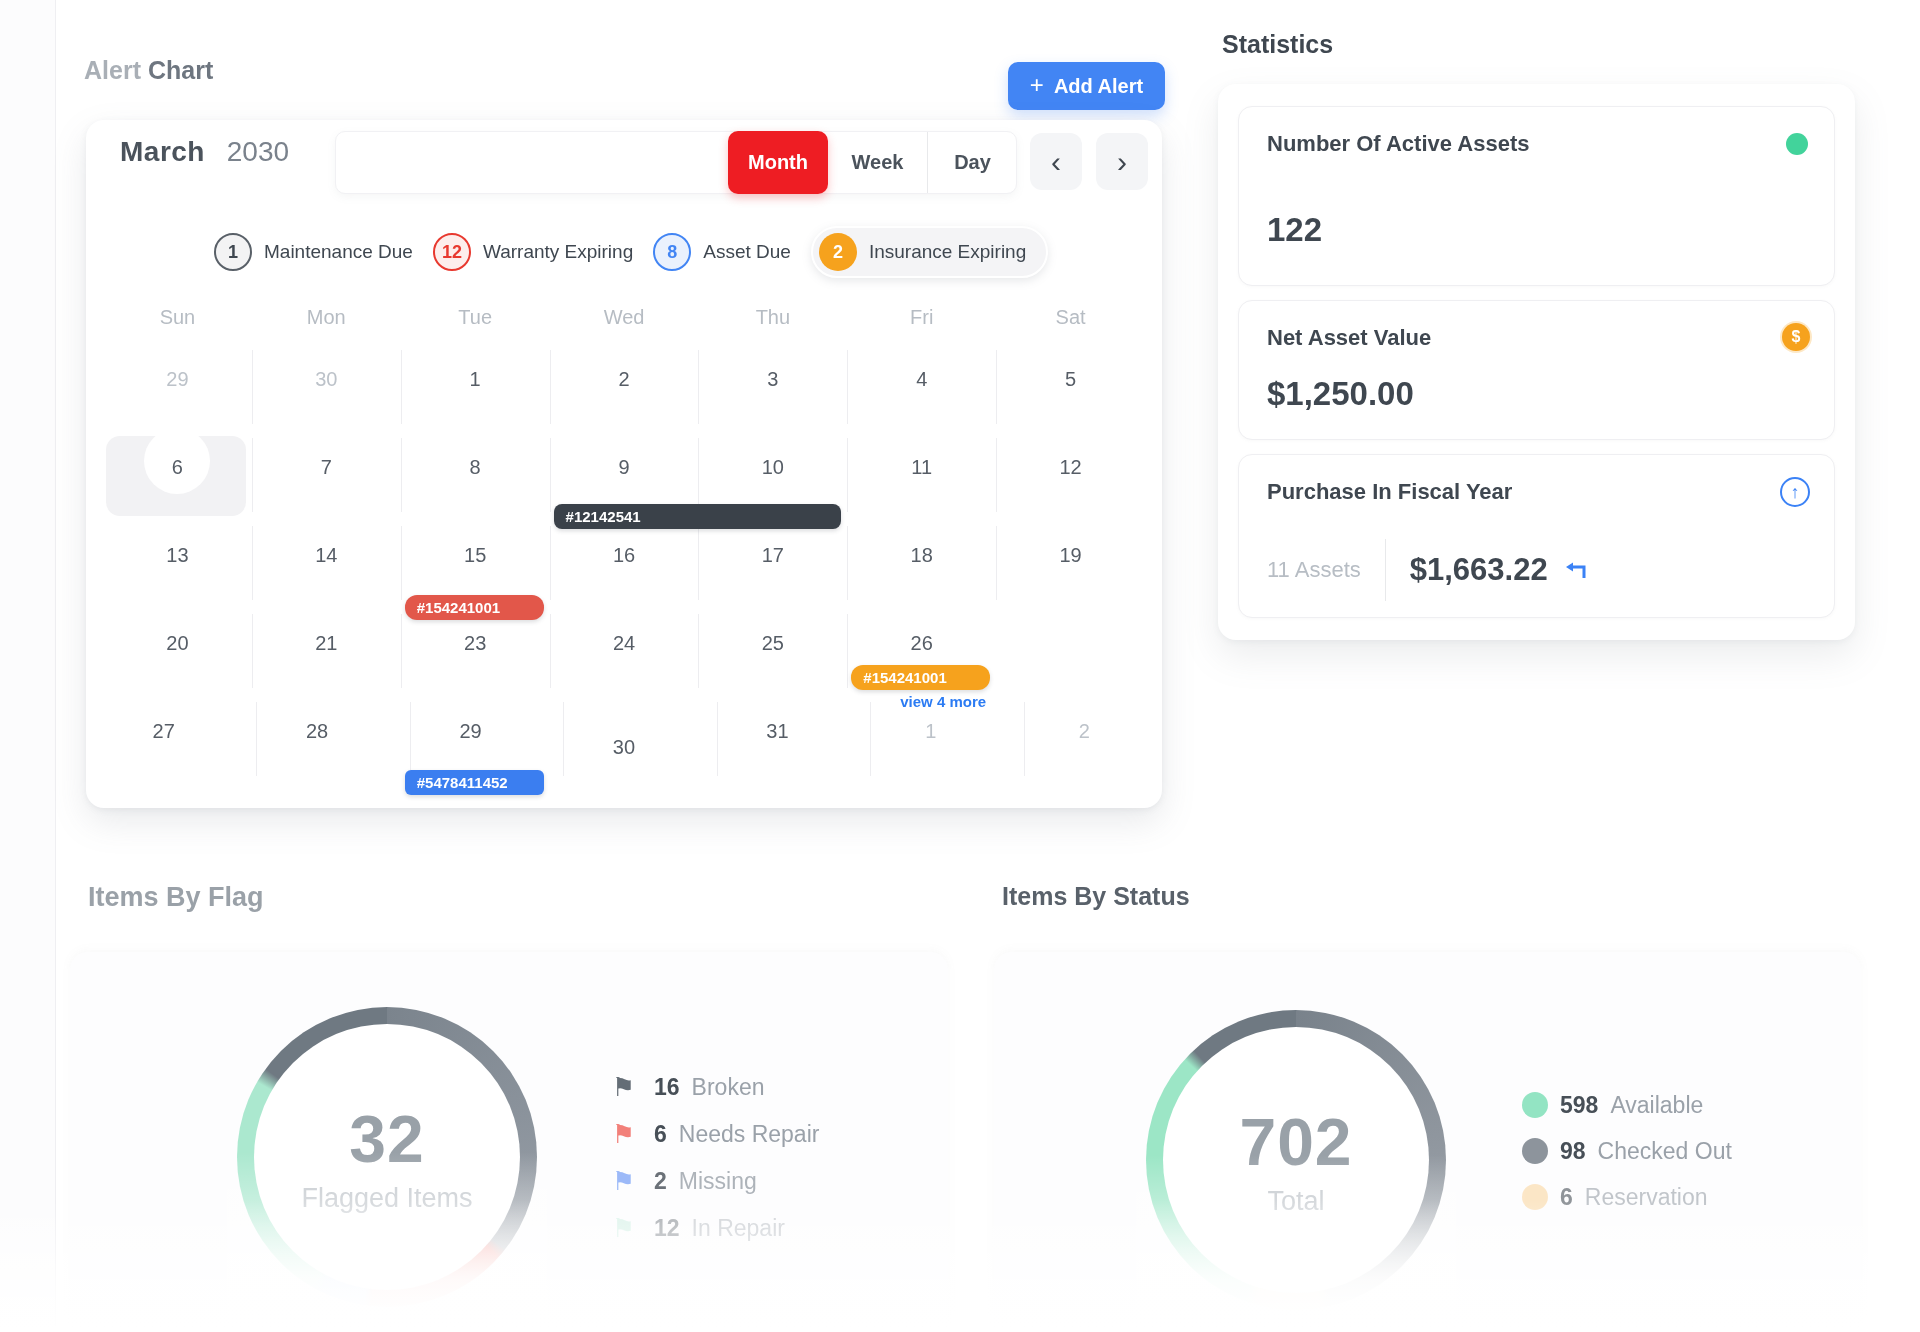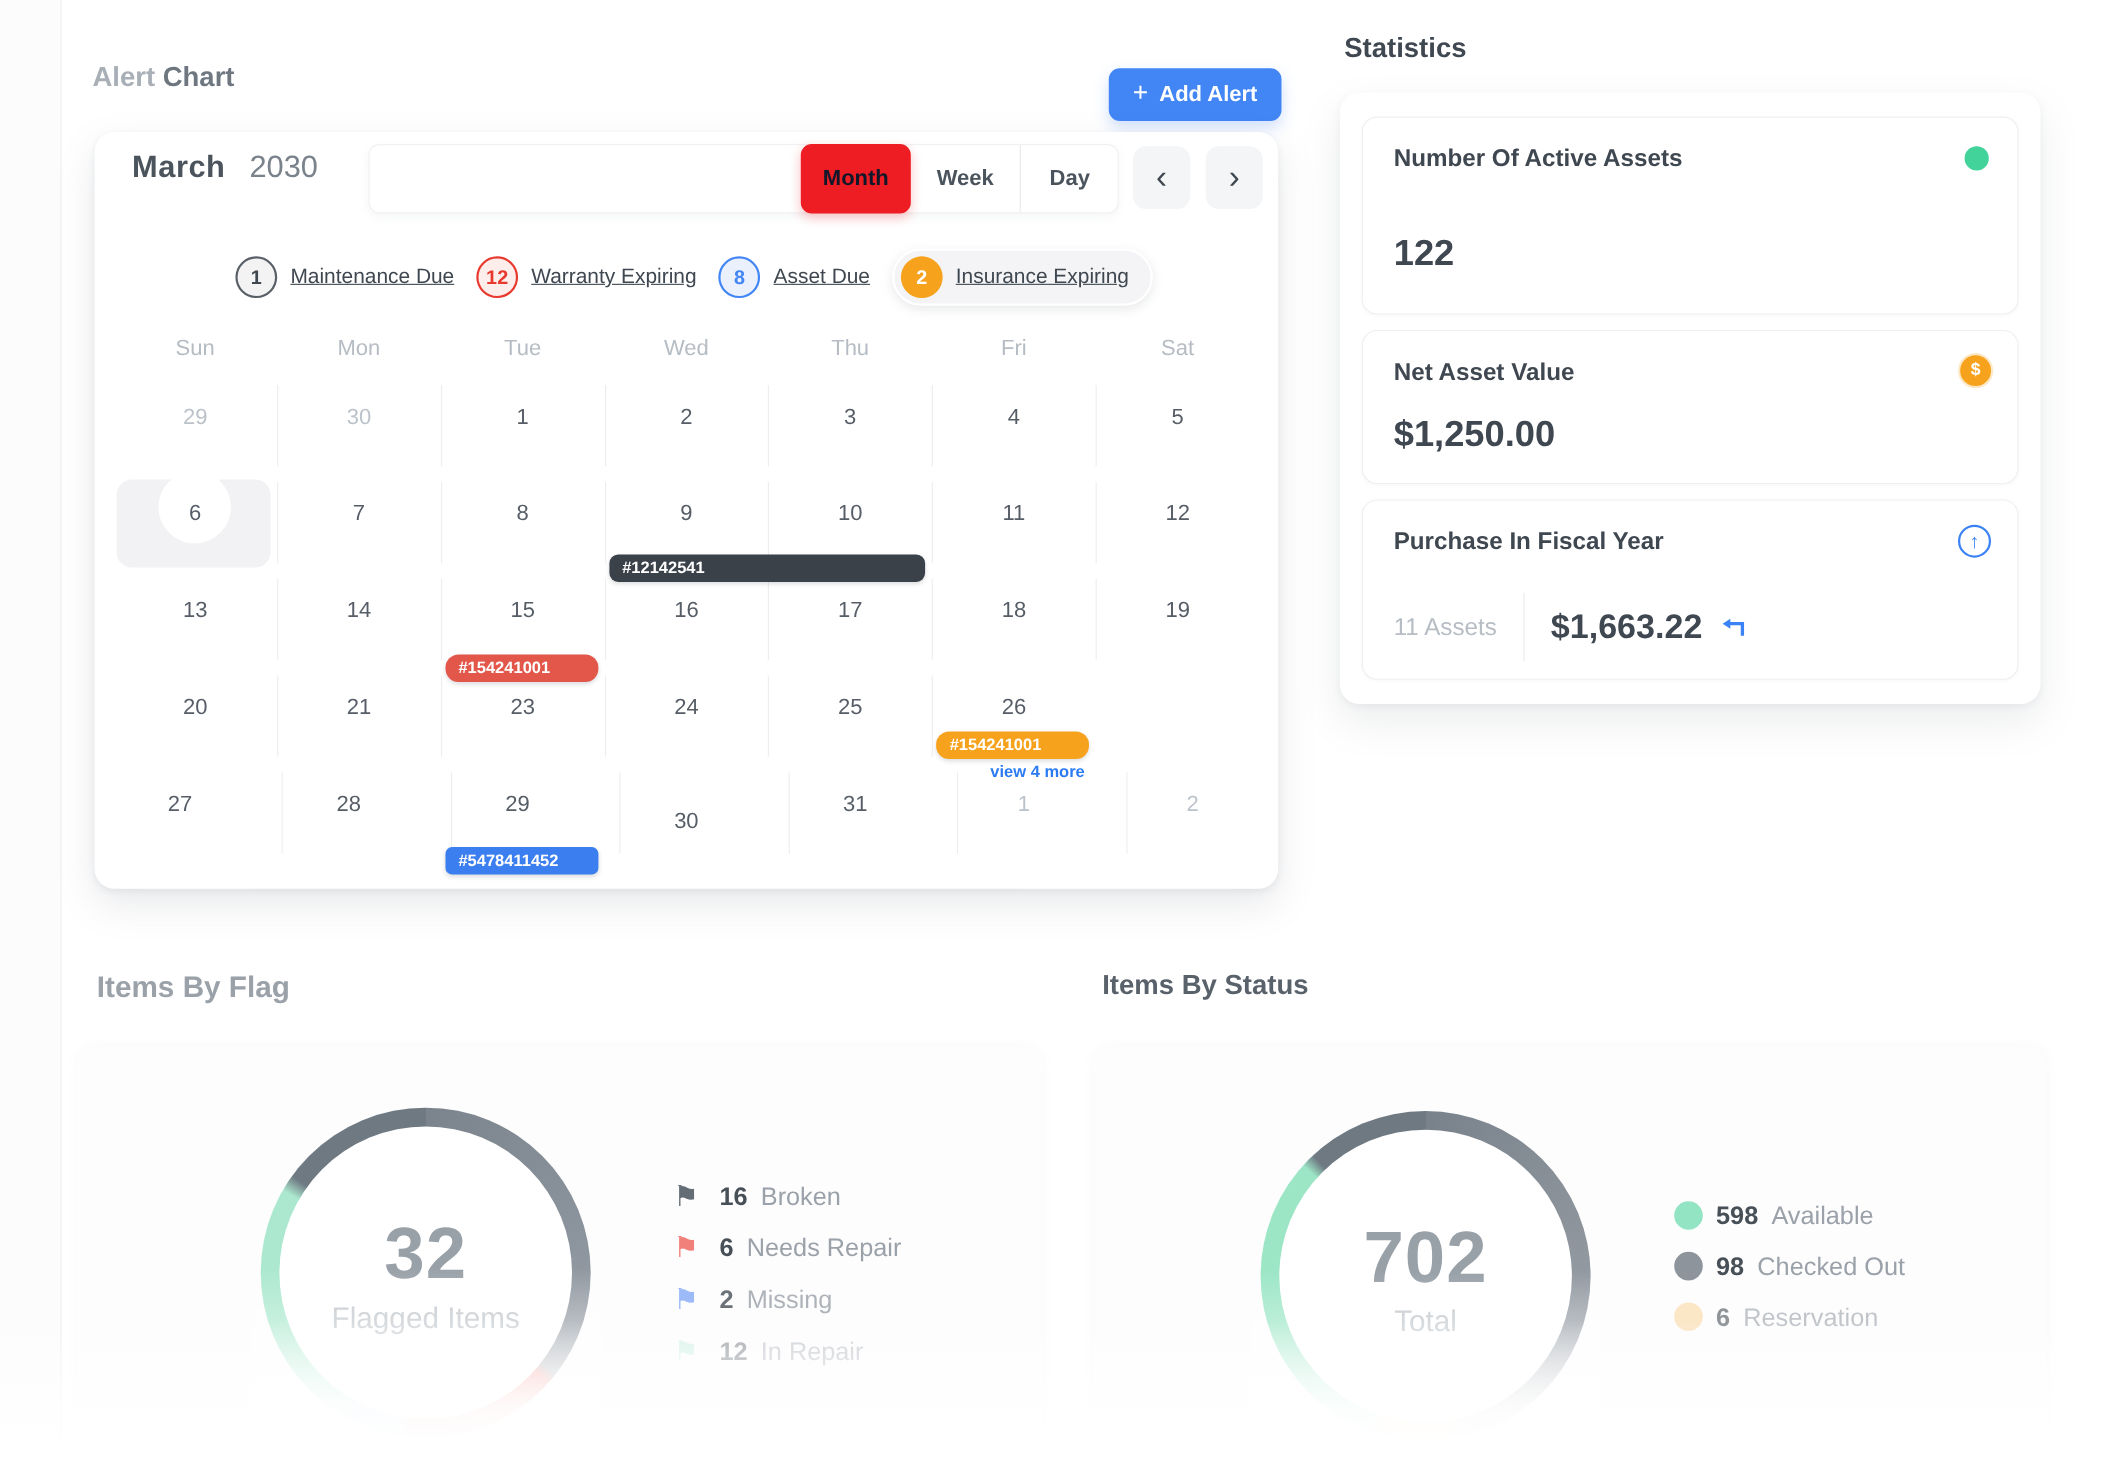--- a/index.html
+++ b/index.html
@@ -28,35 +28,35 @@
   .cal-card{left:86px;top:120px;width:1076px;height:688px;background:#fff;border-radius:18px;
     box-shadow:0 2px 6px rgba(120,126,136,.10),0 14px 34px rgba(120,126,136,.16);}
   .month-year{left:34px;top:16px;font-size:28px;}
   .month-year .m{font-weight:700;color:#4b535c;letter-spacing:.5px;}
   .month-year .y{font-weight:400;color:#7a828c;margin-left:14px;}
 
   .range-box{left:249px;top:11px;width:680px;height:61px;background:#fff;border:1px solid #f1f1f4;
     border-radius:10px;box-shadow:0 3px 8px rgba(130,136,146,.08);}
   .seg-btn{position:absolute;top:0;height:61px;display:flex;align-items:center;justify-content:center;
     font-size:20px;font-weight:700;color:#4b535c;cursor:pointer;}
-  .seg-month{left:392px;width:100px;background:#ee1d23;color:#0f172a;border-radius:10px;top:-1px;height:63px;
+  .seg-month{left:392px;width:100px;background:#ee1d23;color:#ffffff;border-radius:10px;top:-1px;height:63px;
     box-shadow:0 4px 10px rgba(238,29,35,.25);}
   .seg-week{left:492px;width:99px;}
   .seg-day{left:591px;width:89px;border-left:1px solid #e8e9eb;}
   .nav-btn{top:13px;width:52px;height:57px;background:#f4f5f7;border-radius:12px;display:flex;align-items:center;
     justify-content:center;font-size:30px;color:#3f4750;cursor:pointer;font-weight:400;}
   .nav-prev{left:944px;}
   .nav-next{left:1010px;}
 
   
   .legend-row{left:128px;top:104px;height:56px;display:flex;align-items:center;gap:20px;}
   .leg-item{display:flex;align-items:center;gap:12px;}
   .leg-circle{width:38px;height:38px;border-radius:50%;display:flex;align-items:center;justify-content:center;
     font-size:18px;font-weight:700;box-sizing:border-box;}
-  .leg-label{font-size:19px;color:#3f4750;text-decoration:underline;}
+  .leg-label{font-size:19px;color:#3f4750;}
   .lc-gray{border:2px solid #596068;background:#f3f3f4;color:#3f4750;}
   .lc-red{border:2px solid #e8392f;background:#fdeeec;color:#e8392f;}
   .lc-blue{border:2px solid #4285f4;background:#eaf1fd;color:#4285f4;}
   .lc-orange{background:#f6a21d;color:#fff;border:none;}
   .leg-pill{background:#f4f4f6;border:2px solid #fff;border-radius:999px;padding:5px 20px 5px 6px;
     box-shadow:0 3px 10px rgba(120,126,136,.18);cursor:pointer;}
 
   
   .weekdays{left:17px;top:186px;width:1042px;display:flex;}
   .weekdays div{width:148.86px;text-align:center;font-size:20px;color:#b6bcc3;}

